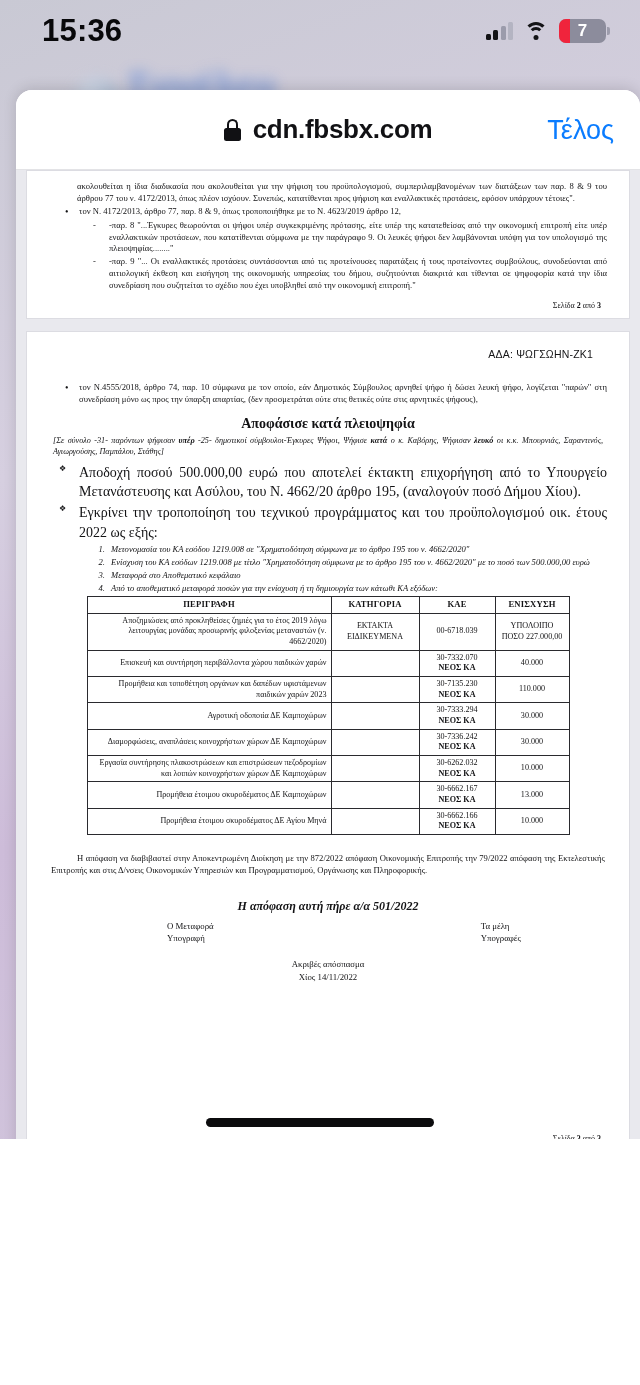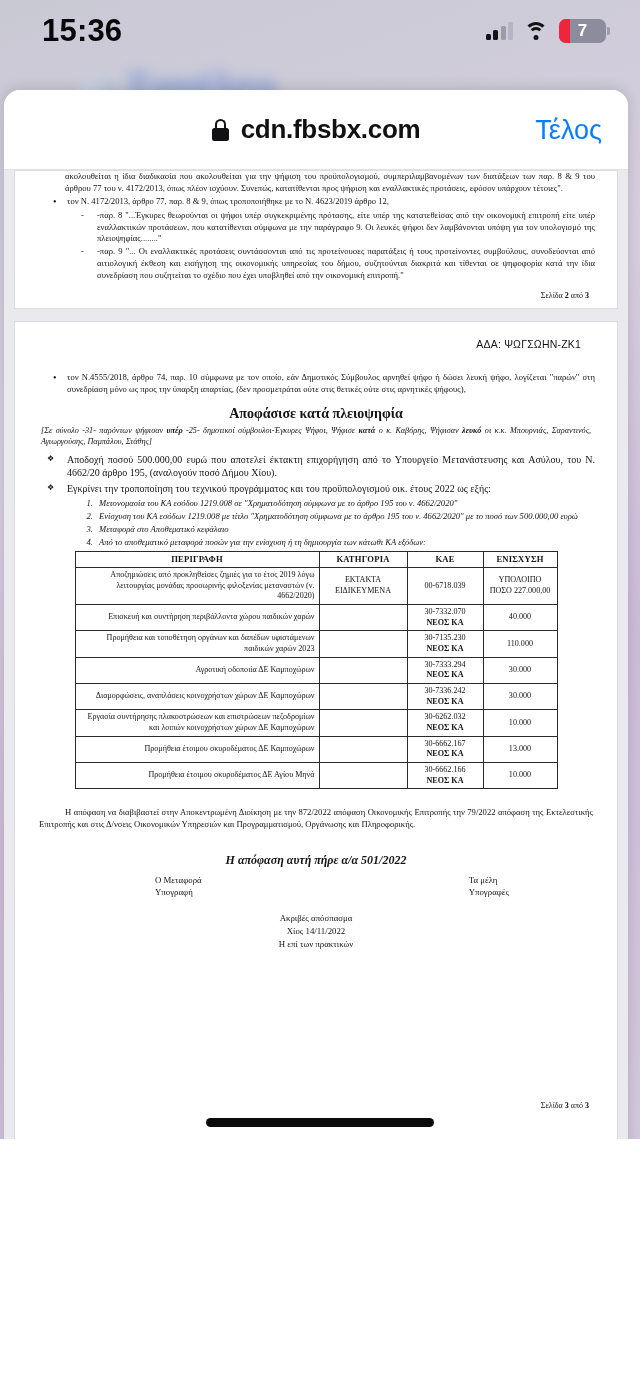--- a/index.html
+++ b/index.html
@@ -89,21 +89,21 @@
     font-size: 17px; font-weight: 700; color: #ffffff;
     font-family: "Liberation Sans", sans-serif;
   }
   .battery .cap {
     position: absolute; right: -4px; top: 8px; width: 3px; height: 8px;
     border-radius: 0 2px 2px 0; background: rgba(140,140,156,.75);
   }
 
   
   .sheet {
-    position: absolute; left: 4px; top: 90px;
+    position: absolute; left: 16px; top: 90px;
     width: 624px; height: 1295px;
     background: #ffffff;
     border-radius: 16px 16px 0 0;
     overflow: hidden;
     z-index: 30;
     box-shadow: 0 -2px 14px rgba(0,0,0,.14);
   }
   .sheet-header {
     position: relative;
     height: 80px;
@@ -141,21 +141,21 @@
   }
   .doc-page {
     background: #ffffff;
     margin: 0 auto;
     width: 604px;
     padding: 10px 22px 12px 22px;
     position: relative;
     border: 1px solid #dcdce2;
   }
   .doc-page + .doc-page { margin-top: 12px; }
-  .doc-page.page2 { padding-top: 0; padding-bottom: 8px; }
+  .doc-page.page2 { padding-top: 10px; padding-bottom: 8px; }
   .doc-page.page3 { min-height: 880px; }
 
   .doc-body {
     font-family: "Liberation Serif", serif;
     color: #121214;
   }
   .p {
     font-size: 8.6px; line-height: 1.36; text-align: justify;
     margin-bottom: 2px;
   }
@@ -183,21 +183,21 @@
     position: relative; padding-left: 30px;
     font-size: 8.6px; line-height: 1.36; text-align: justify;
     margin-bottom: 1px;
   }
   ul.dash > li::before {
     content: "-"; position: absolute; left: 14px; top: 0;
   }
   ul.diamond { list-style: none; margin: 6px 0 0 0; padding: 0; }
   ul.diamond > li {
     position: relative; padding-left: 30px;
-    font-size: 10px; line-height: 1.38; text-align: justify;
+    font-size: 14px; line-height: 1.38; text-align: justify;
     margin-bottom: 2px;
   }
   ul.diamond > li::before {
     content: "\2756"; position: absolute; left: 10px; top: 0; font-size: 8px;
   }
   ol.num { margin: 1px 0 0 58px; padding: 0; }
   ol.num > li {
     font-size: 8.6px; line-height: 1.38; text-align: justify;
     margin-bottom: 1px; padding-left: 4px; font-style: italic;
   }
@@ -461,21 +461,20 @@
             </div>
             <div class="sig-col right">
               <div>Τα μέλη</div>
               <div>Υπογραφές</div>
             </div>
           </div>
 
           <div class="extract">
             <div>Ακριβές απόσπασμα</div>
             <div>Χίος 14/11/2022</div>
-            <div>Η επί των πρακτικών</div>
           </div>
 
 
           <div class="page-foot" style="margin-top:150px">
             <span>Σελίδα </span><b>3</b><span> από </span><b>3</b>
           </div>
         </div>
       </div>
 
     </div>

